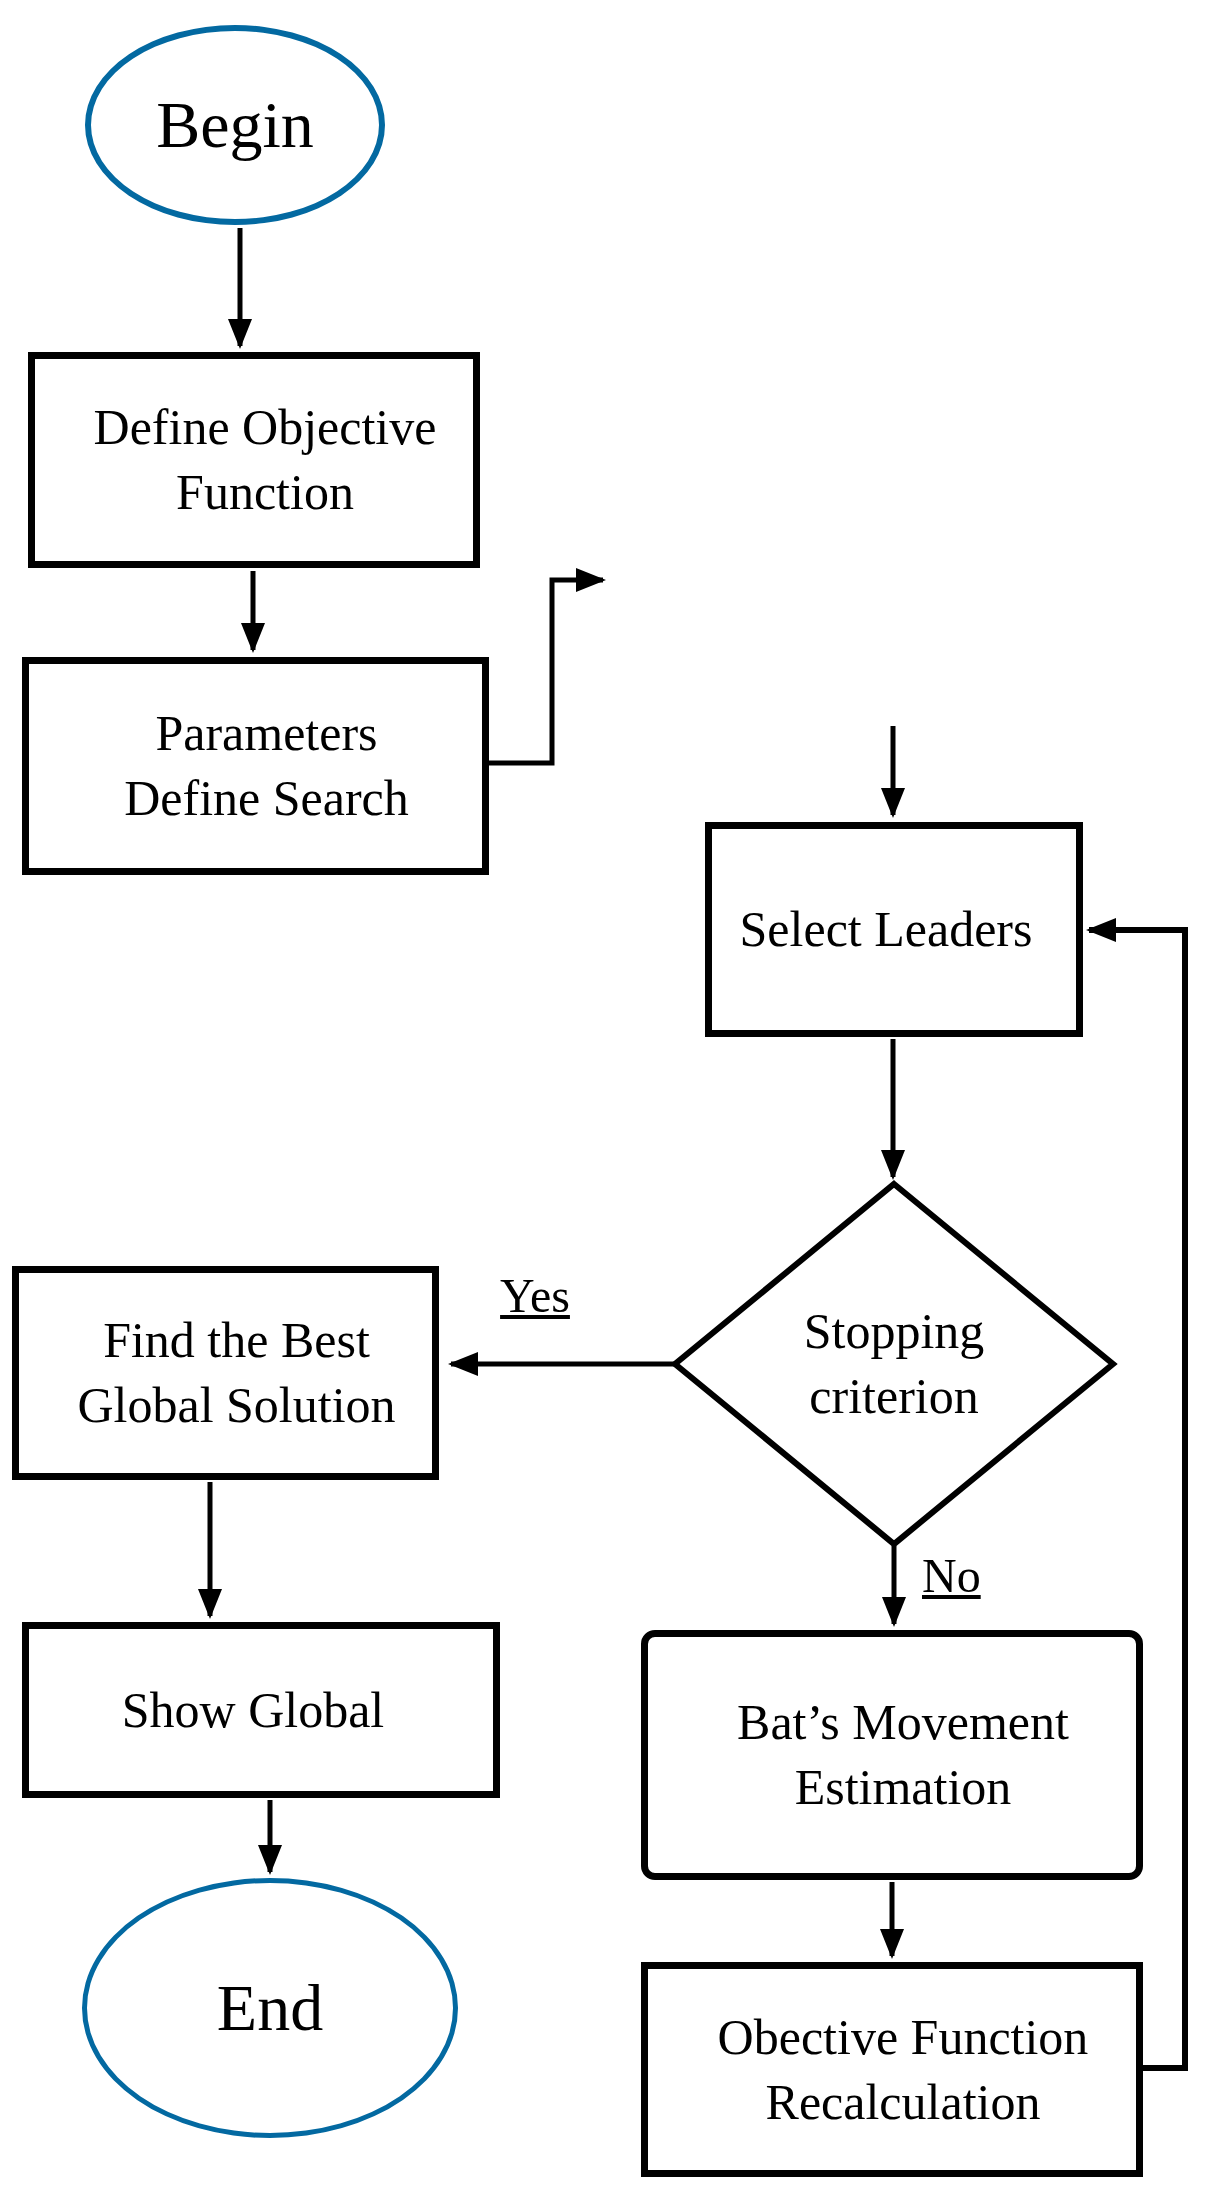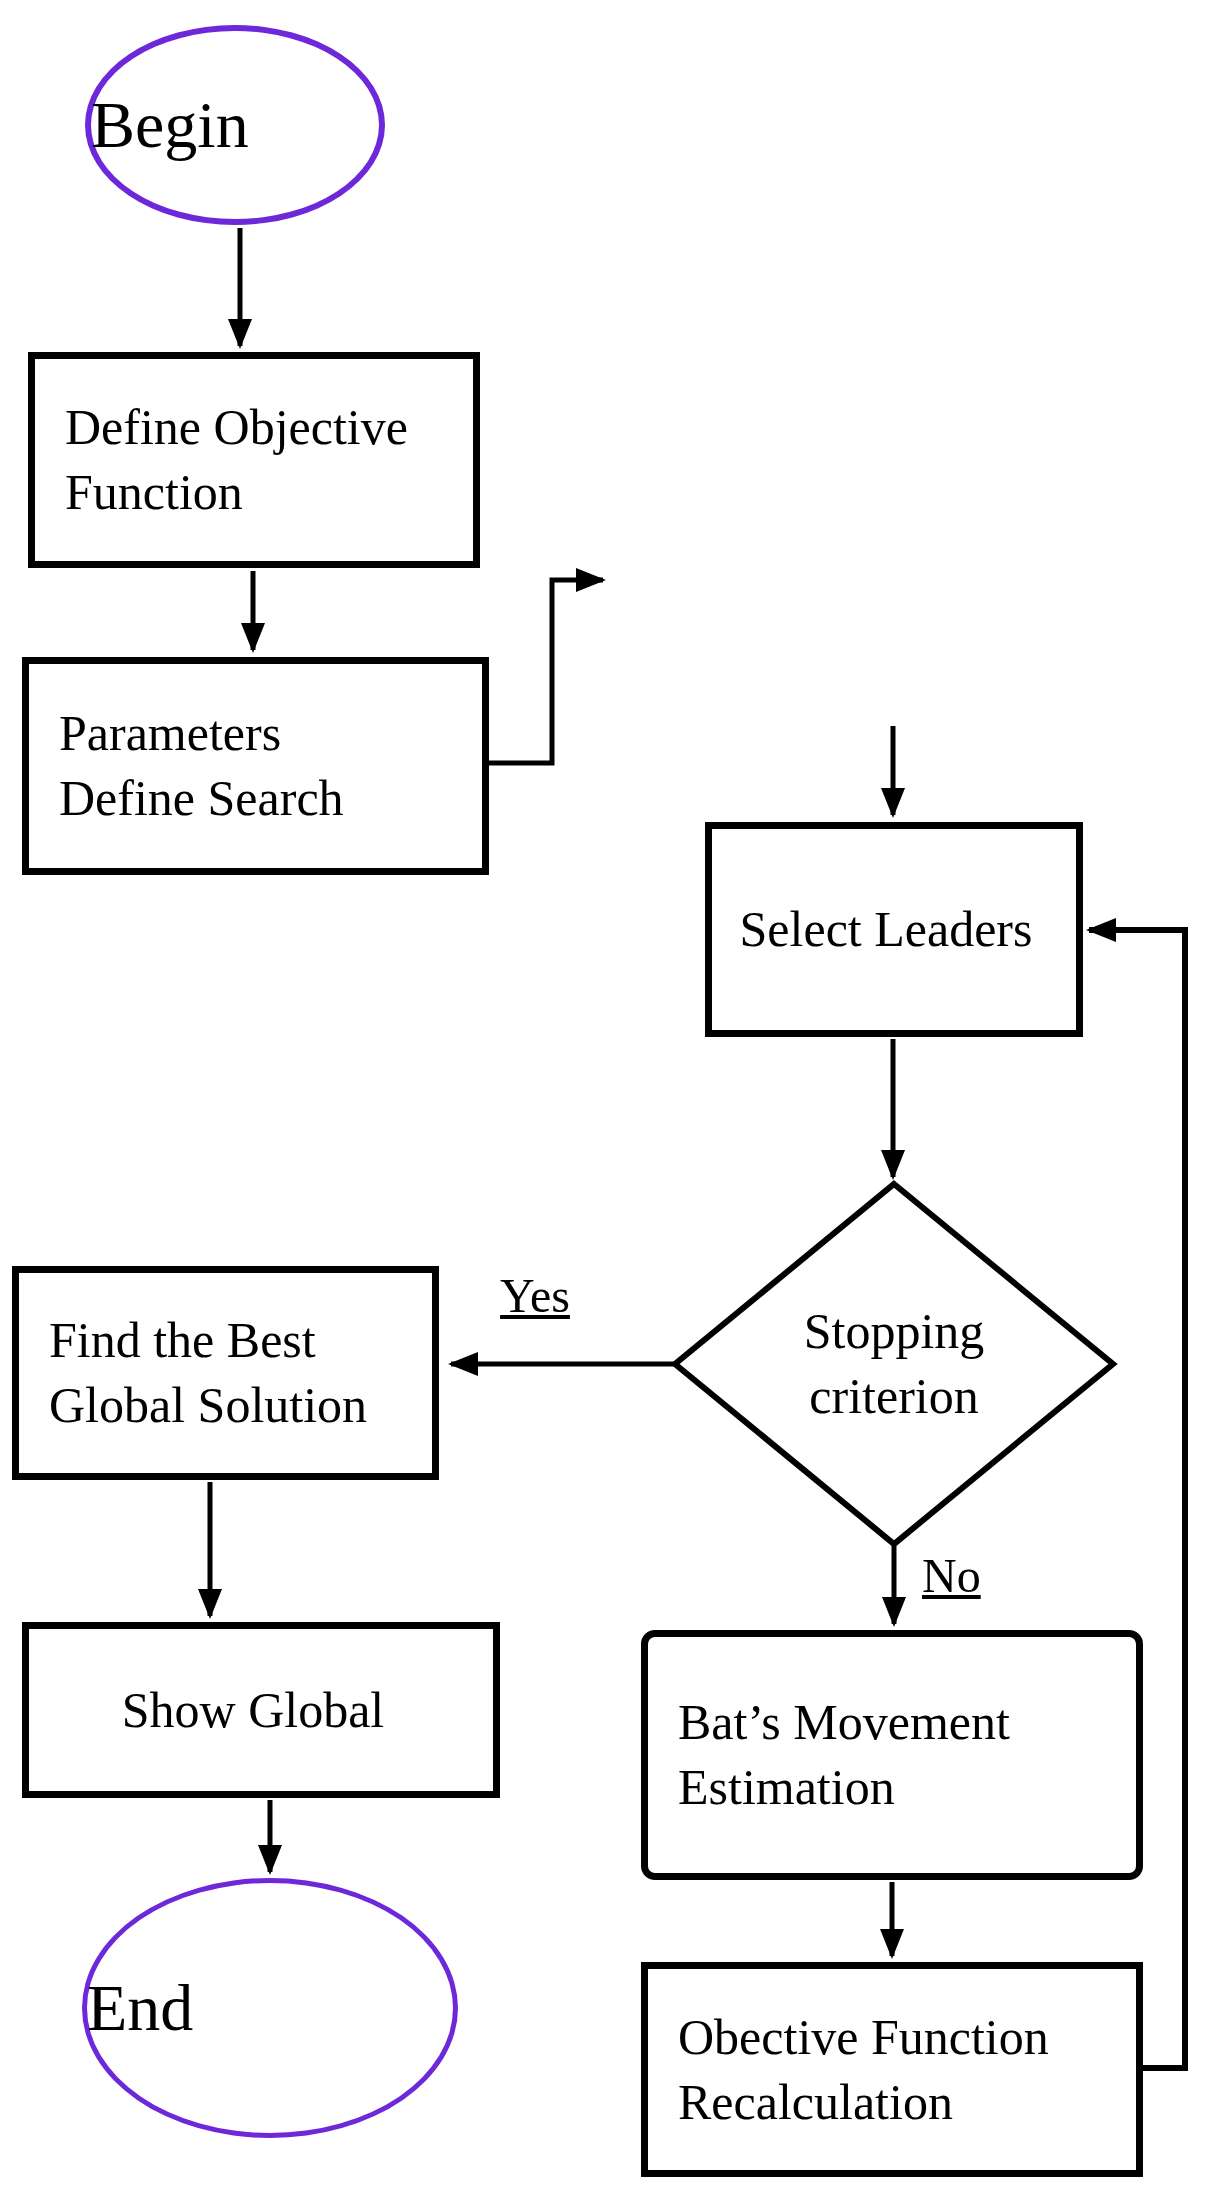--- a/index.html
+++ b/index.html
@@ -28,33 +28,33 @@
     background: #ffffff;
     display: flex;
     flex-direction: column;
     justify-content: center;
     font-size: 50px;
     line-height: 1.30;
     white-space: nowrap;
   }
   .process {
     border: 7px solid #000000;
-    align-items: flex-start;
+    align-items: center;
     padding-left: 30px;
     padding-right: 8px;
   }
   .process.centered {
     align-items: center;
     padding-left: 4px;
     padding-right: 20px;
   }
   .terminator {
-    border: 6px solid #6d28d9;
+    border: 6px solid #0369a1;
     border-radius: 50%;
-    align-items: flex-start;
+    align-items: center;
     font-size: 66px;
   }
   .decision-label {
     position: absolute;
     display: flex;
     flex-direction: column;
     justify-content: center;
     align-items: center;
     font-size: 50px;
     line-height: 1.3;

